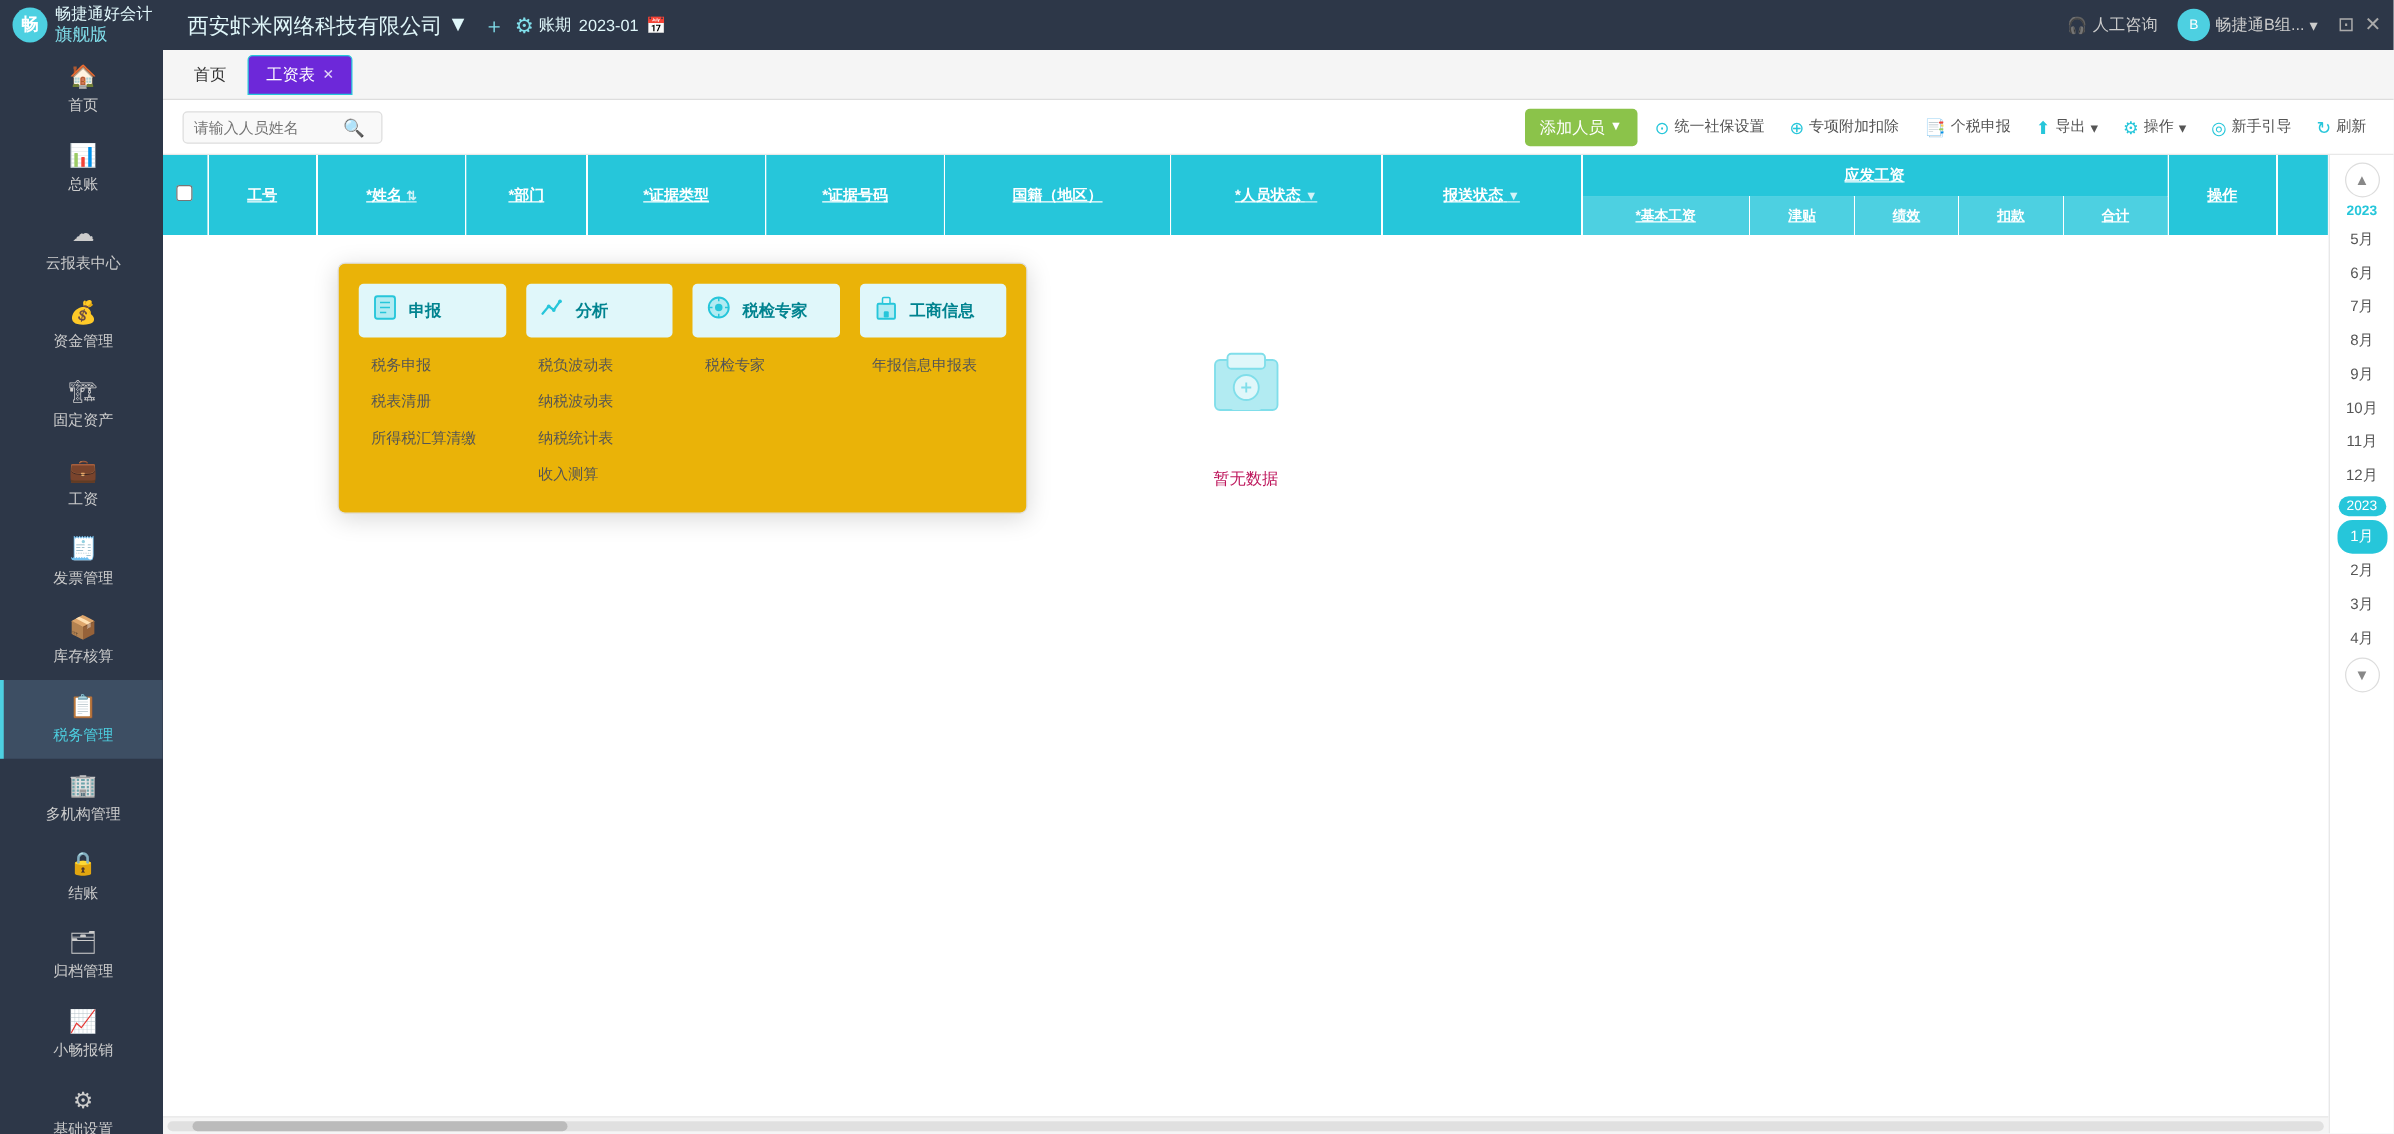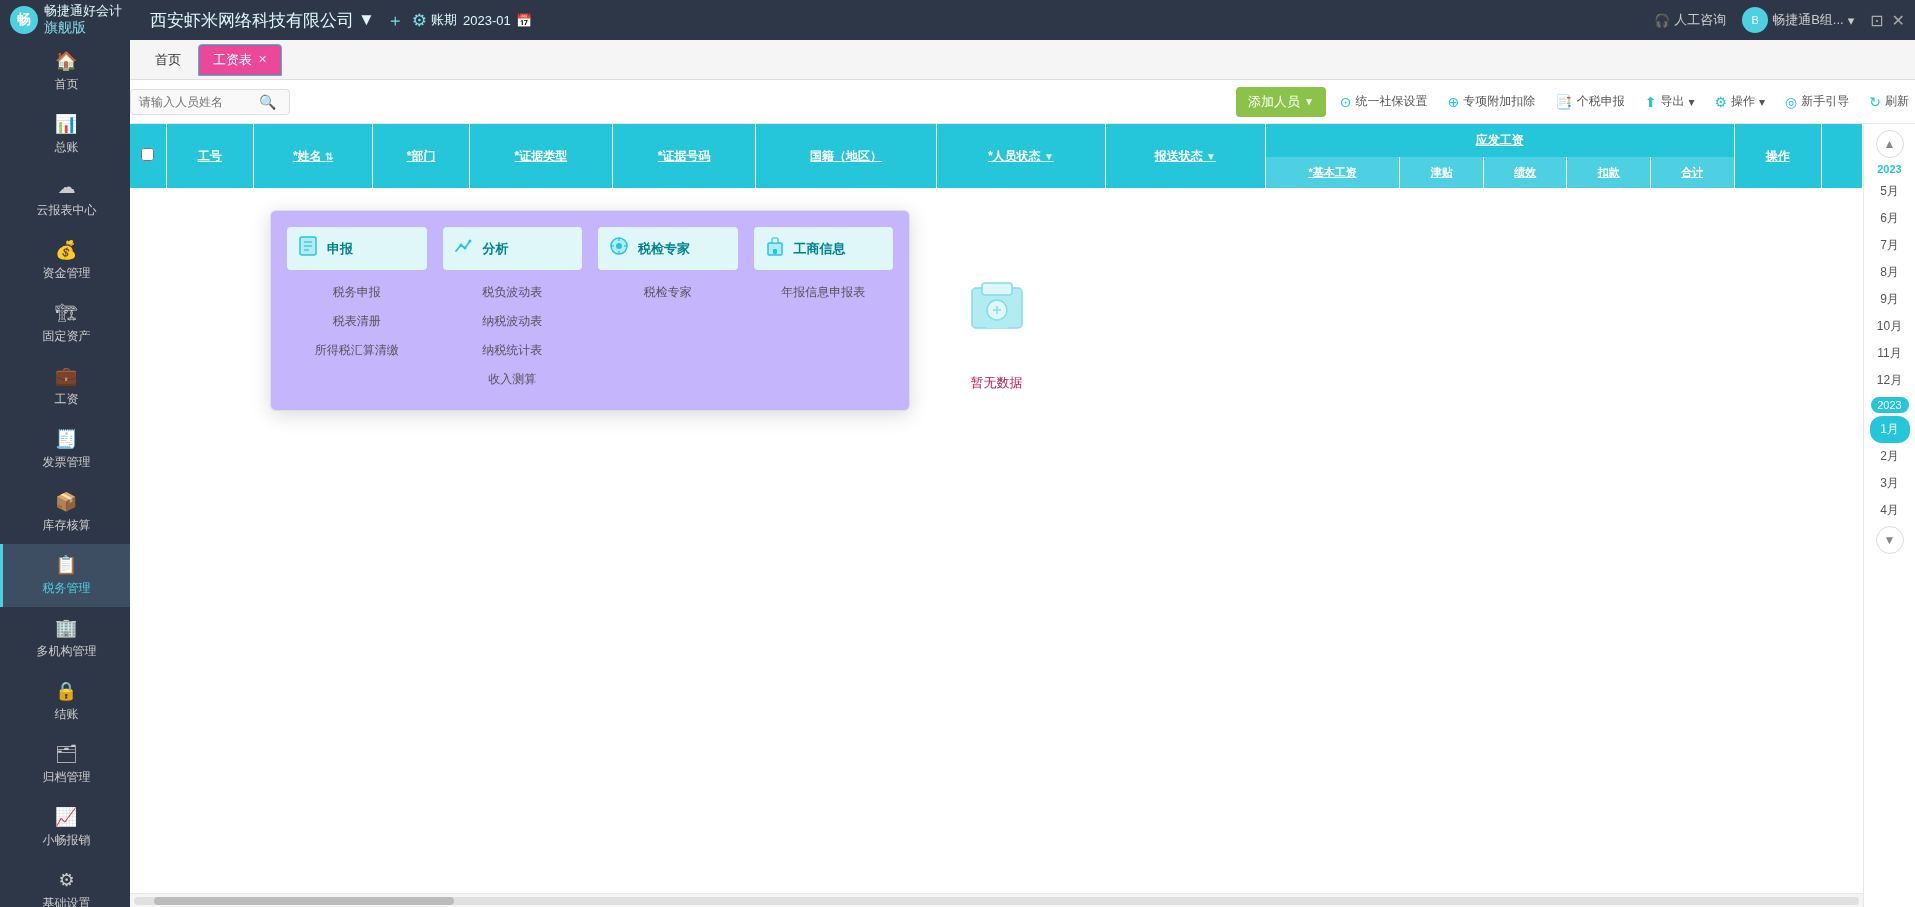--- a/index.html
+++ b/index.html
@@ -78,27 +78,27 @@
       height: 40px; background: #f5f5f5; border-bottom: 1px solid #ddd;
       display: flex; align-items: center; padding: 0 10px; gap: 2px;
       flex-shrink: 0;
     }
     .tab-item {
       height: 32px; padding: 0 14px; display: flex; align-items: center; gap: 6px;
       border-radius: 4px 4px 0 0; cursor: pointer; font-size: 13px;
       border: 1px solid transparent;
     }
     .tab-item.home { background: transparent; color: #333; }
-    .tab-item.active { background: #ec4899; color: #fff; border-color: #26c6da; }
+    .tab-item.active { background: #6d28d9; color: #fff; border-color: #26c6da; }
     .tab-close { font-size: 11px; cursor: pointer; opacity: 0.8; }
 
     
     .toolbar {
       height: 44px; background: #fff; border-bottom: 1px solid #e8e8e8;
-      display: flex; align-items: center; padding: 0 0; gap: 8px;
+      display: flex; align-items: center; padding: 0 16px; gap: 8px;
       flex-shrink: 0;
     }
     .search-box {
       display: flex; align-items: center;
       border: 1px solid #ddd; border-radius: 4px;
       padding: 4px 8px; background: #f9f9f9; width: 160px;
     }
     .search-box input {
       border: none; outline: none; background: transparent;
       font-size: 12px; width: 120px; color: #999;
@@ -134,23 +134,23 @@
 
     
     .empty-state {
       display: flex; flex-direction: column; align-items: center;
       justify-content: center; padding: 80px 0; color: #aaa;
     }
     .empty-icon { font-size: 60px; color: #b2ebf2; margin-bottom: 12px; }
     .empty-text { font-size: 13px; color: #be185d; }
     .dropdown-menu {
       position: absolute; top: 170px; left: 140px;
-      background: #c4b5fd; border: 1px solid #e0e0e0;
+      background: #eab308; border: 1px solid #e0e0e0;
       border-radius: 6px; box-shadow: 0 4px 20px rgba(0,0,0,0.15);
-      z-index: 300; width: 640px; padding: 16px; text-align: center;
+      z-index: 300; width: 552px; padding: 16px;
     }
     .dropdown-grid {
       display: grid; grid-template-columns: repeat(4, 1fr); gap: 16px;
     }
     .dm-category { }
     .dm-cat-header {
       display: flex; align-items: center; gap: 8px;
       padding: 8px 10px; background: #e0f7fa;
       border-radius: 4px; margin-bottom: 8px;
       font-size: 13px; color: #00838f; font-weight: bold;

